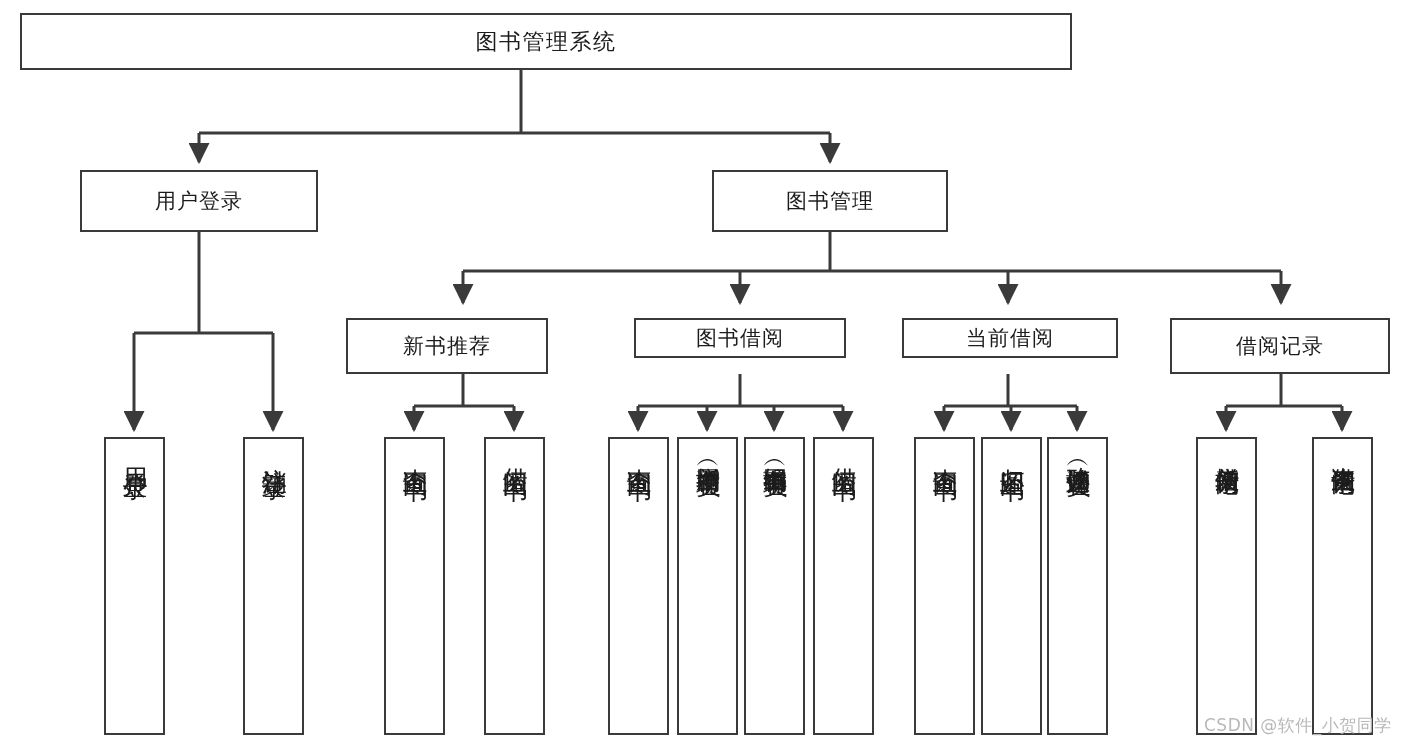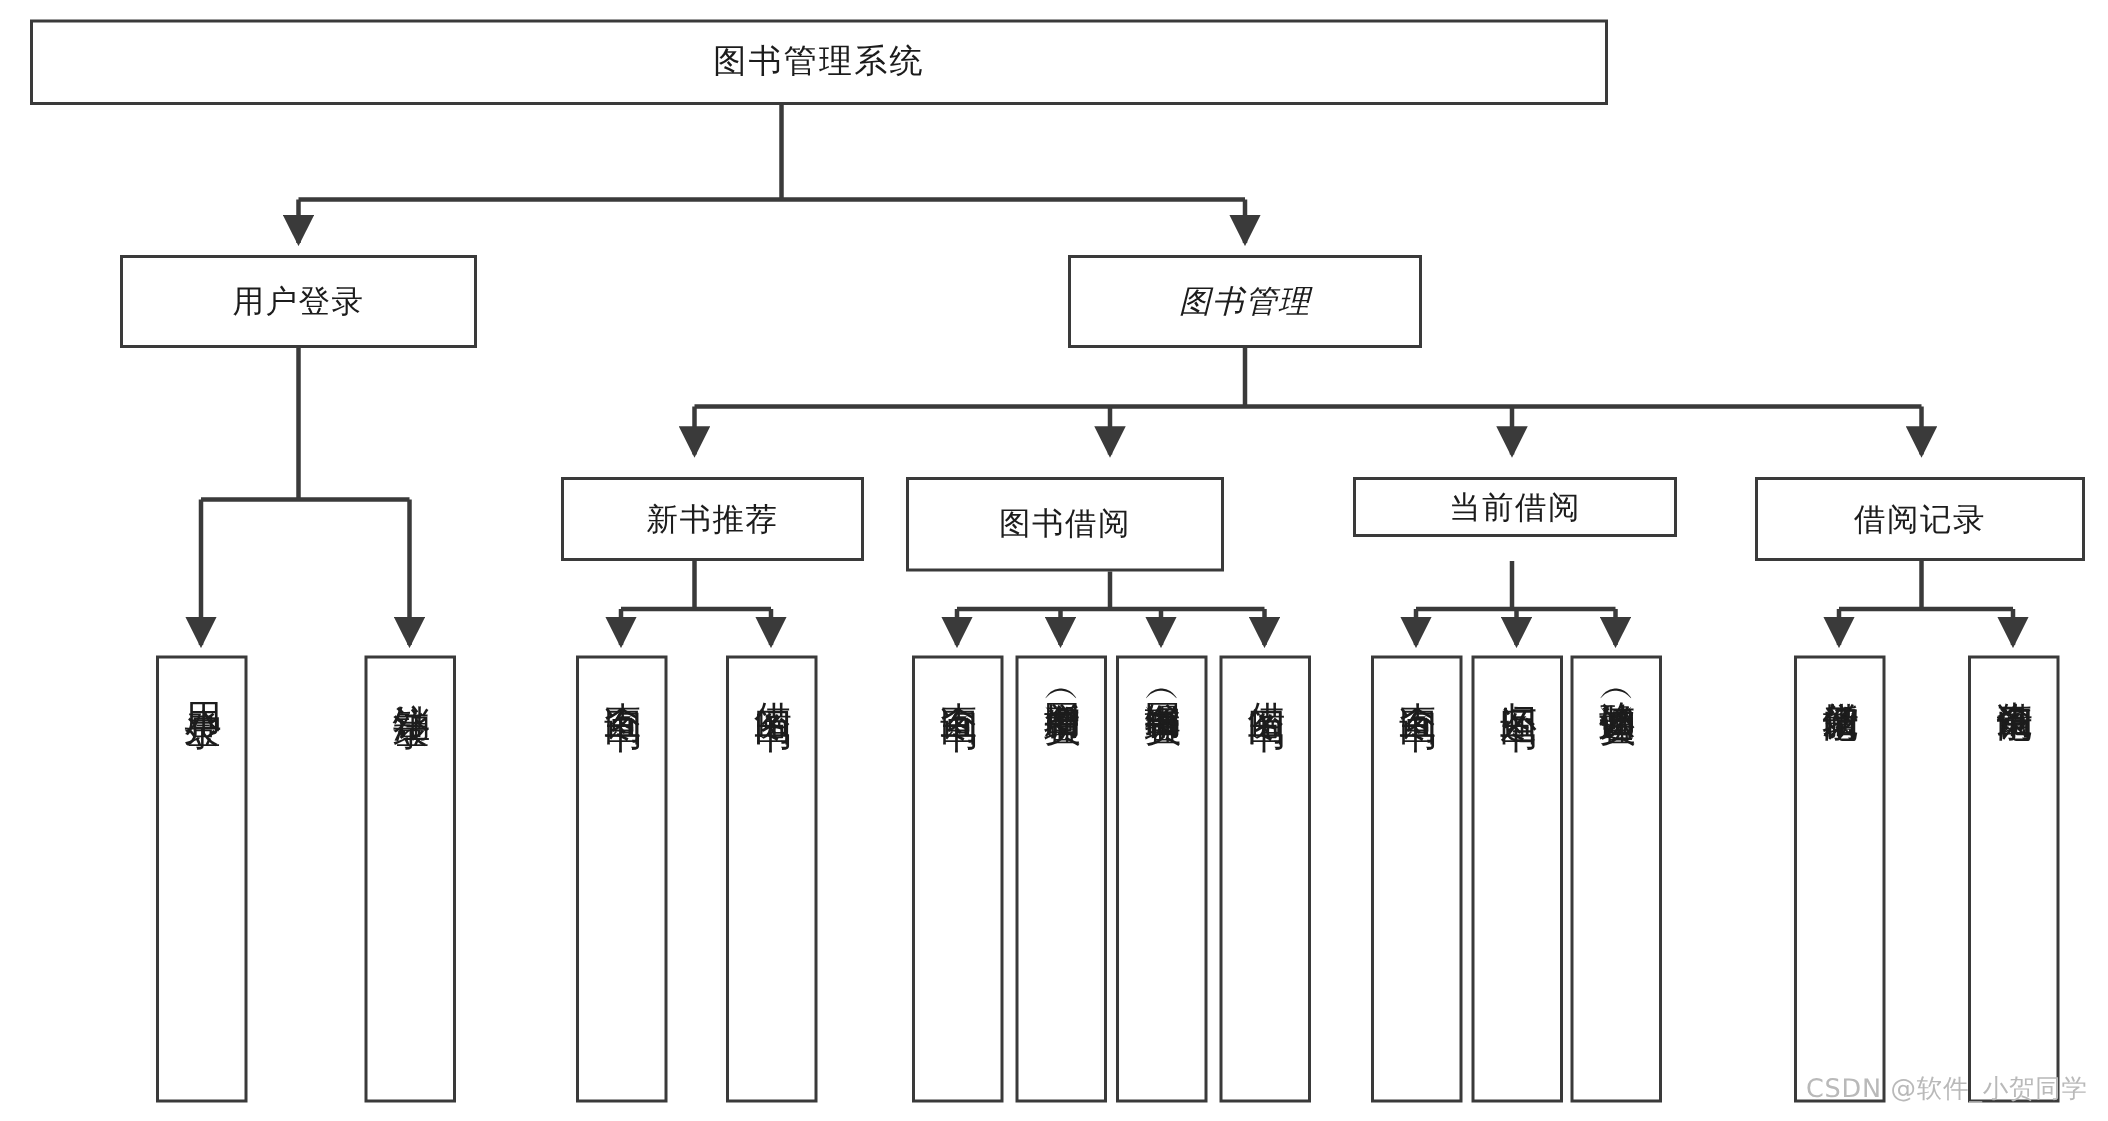--- a/index.html
+++ b/index.html
@@ -134,28 +134,28 @@
     </g>
   </svg>
 
   <div class="node root h" style="left:20px; top:13px; width:1052px; height:57px;">
     <span class="lbl">图书管理系统</span>
   </div>
 
   <div class="node h" style="left:80px; top:170px; width:238px; height:62px;">
     <span class="lbl">用户登录</span>
   </div>
-  <div class="node h" style="left:712px; top:170px; width:236px; height:62px;font-style:italic;">
+  <div class="node h" style="left:712px; top:170px; width:236px; height:62px;">
     <span class="lbl">图书管理</span>
   </div>
 
-  <div class="node h" style="left:374px; top:318px; width:202px; height:56px;">
+  <div class="node h" style="left:346px; top:318px; width:202px; height:56px;">
     <span class="lbl">新书推荐</span>
   </div>
-  <div class="node h" style="left:604px; top:318px; width:212px; height:63px;">
+  <div class="node h" style="left:634px; top:318px; width:212px; height:40px;">
     <span class="lbl">图书借阅</span>
   </div>
   <div class="node h" style="left:902px; top:318px; width:216px; height:40px;">
     <span class="lbl">当前借阅</span>
   </div>
   <div class="node h" style="left:1170px; top:318px; width:220px; height:56px;align-items:center;">
     <span class="lbl">借阅记录</span>
   </div>
 
   <div class="node v" style="left:104px; top:437px; width:61px; height:298px;">

